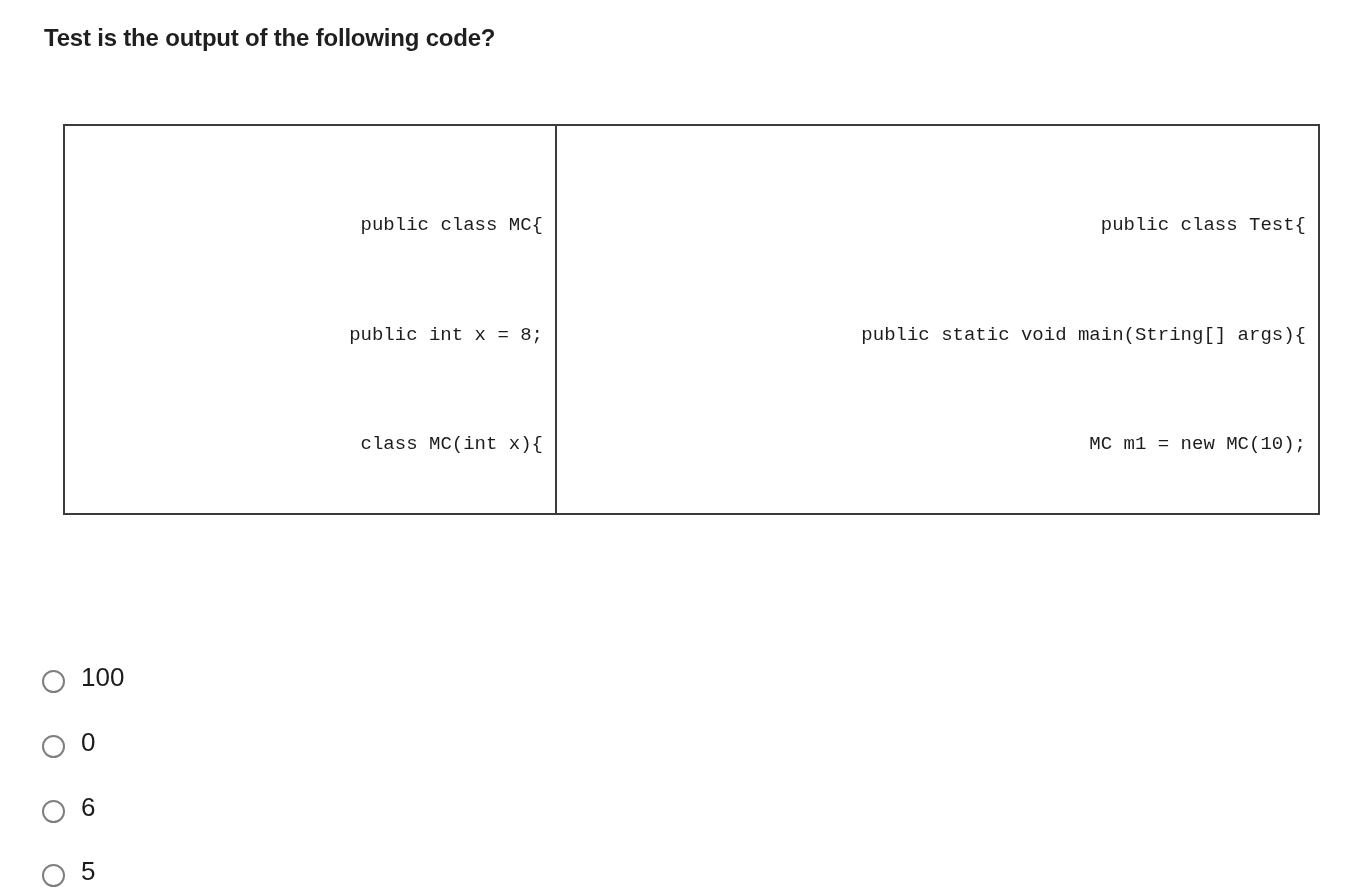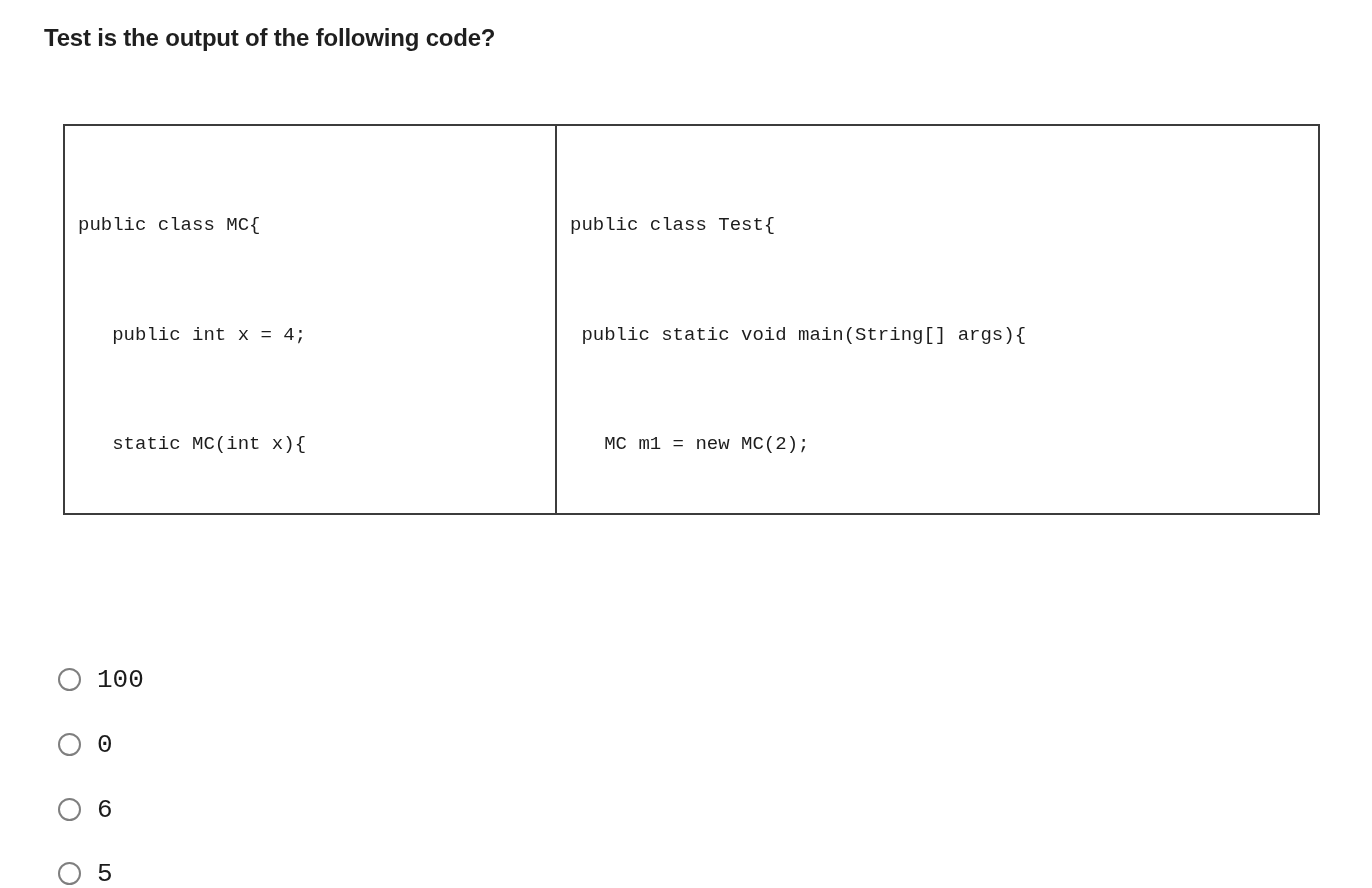--- a/index.html
+++ b/index.html
@@ -27,34 +27,34 @@
     background: #ffffff;
   }
   .code-cell {
     padding: 8px 12px 8px 13px;
     font-family: "Liberation Mono", "DejaVu Sans Mono", monospace;
     font-size: 19px;
     line-height: 36.5px;
     color: #1d1d1d;
     white-space: pre;
     overflow: hidden;
+    text-align: right;
   }
   .code-cell.left {
     width: 492px;
     border-right: 2px solid #3c3c3c;
   }
   .code-cell.right { flex: 1; }
   .option {
     position: absolute;
-    left: 58px;
+    left: 42px;
     height: 27px;
     display: flex;
-    align-items: center;
+    align-items: flex-end;
     cursor: pointer;
-    font-family: Liberation Mono, monospace;
   }
   .option.o1 { top: 666px; }
   .option.o2 { top: 731px; }
   .option.o3 { top: 796px; }
   .option.o4 { top: 860px; }
   .radio {
     width: 23px; height: 23px;
     border: 2px solid #7f7f7f;
     border-radius: 50%;
     background: #ffffff;
@@ -67,34 +67,34 @@
   }
 </style>
 </head>
 <body>
 
 <div class="question-title">Test is the output of the following code?</div>
 
 <div class="code-box">
   <div class="code-cell left">
     <div class="code-line">public class MC{</div>
-    <div class="code-line">   public int x = 4;</div>
-    <div class="code-line">   static MC(int x){</div>
+    <div class="code-line">   public int x = 8;</div>
+    <div class="code-line">   class MC(int x){</div>
     
     
     
     
     
     
     
   </div>
   <div class="code-cell right">
     <div class="code-line">public class Test{</div>
     <div class="code-line"> public static void main(String[] args){</div>
-    <div class="code-line">   MC m1 = new MC(2);</div>
+    <div class="code-line">   MC m1 = new MC(10);</div>
     
     
     
   </div>
 </div>
 
 <div class="option o1">
   <span class="radio"></span>
   <span class="option-label">100</span>
 </div>

